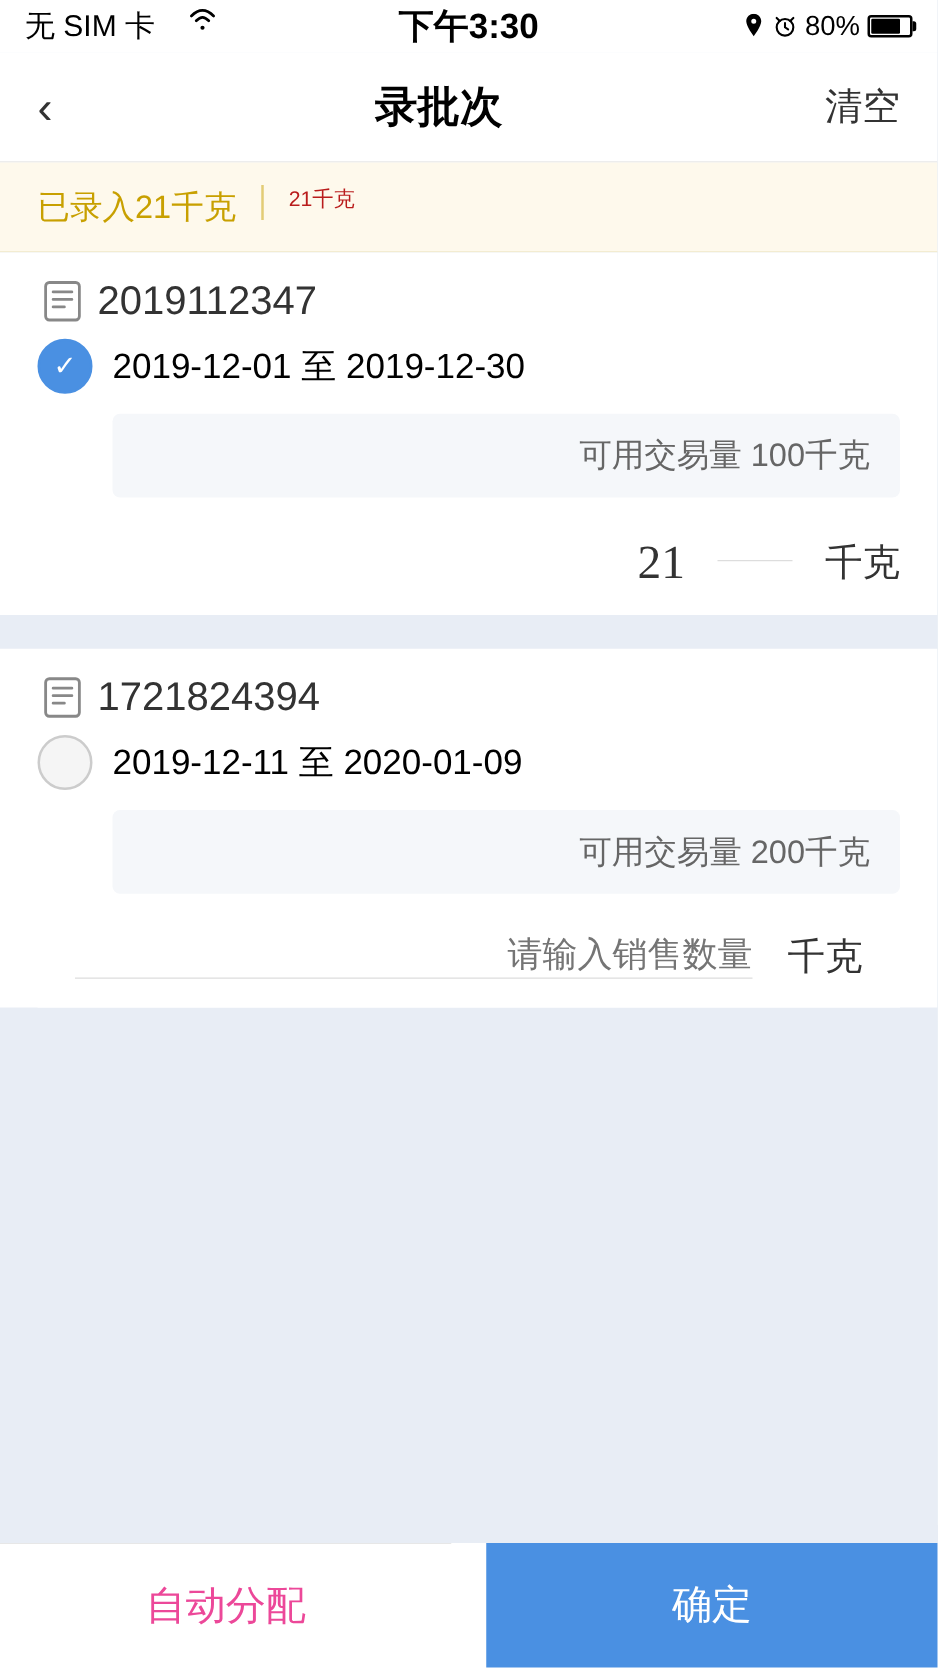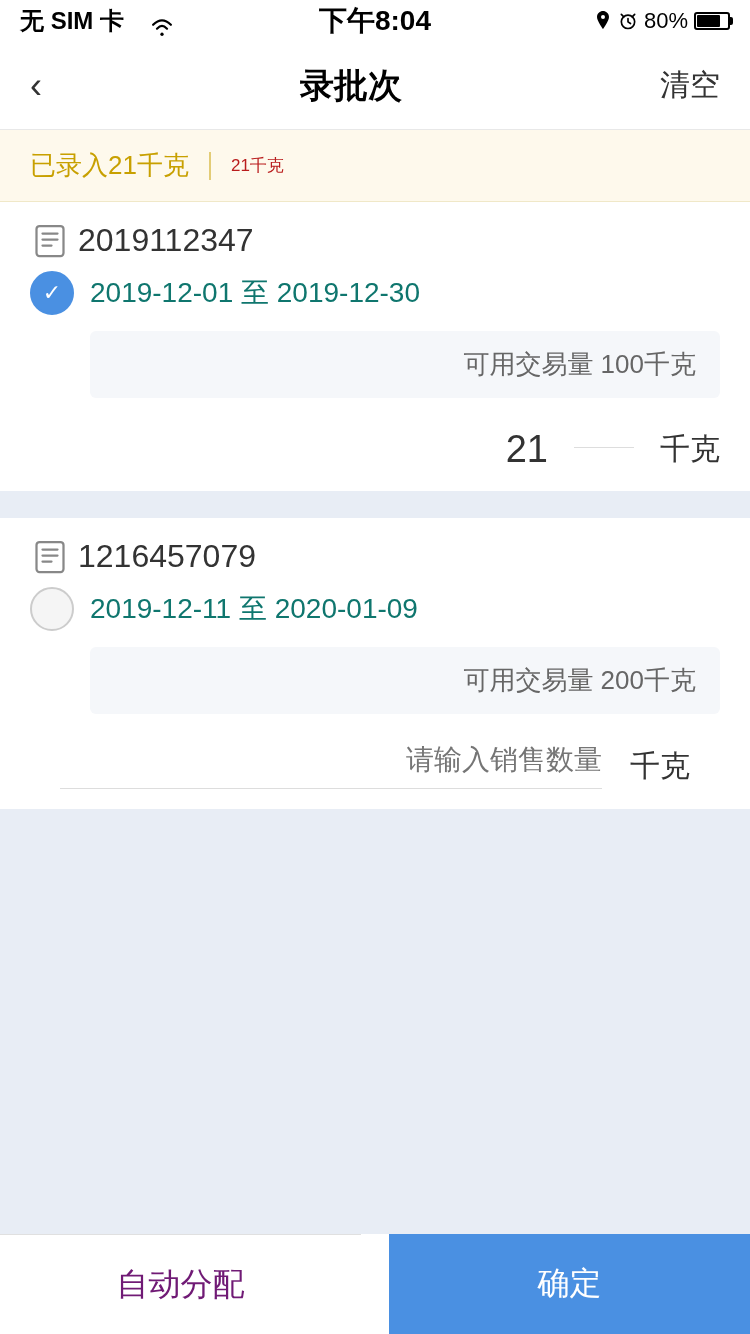--- a/index.html
+++ b/index.html
@@ -18,25 +18,24 @@
       height: 42px;
       background: #fff;
       display: flex;
       align-items: center;
       justify-content: space-between;
       padding: 0 20px;
       font-size: 24px;
     }
     .status-left {
       display: flex;
-      align-items: flex-end;
+      align-items: flex-start;
       gap: 24px;
       font-size: 24px;
       color: #000;
-      font-weight: bold;
     }
     .status-center {
       font-size: 28px;
       font-weight: 600;
       color: #000;
       position: absolute;
       left: 50%;
       transform: translateX(-50%);
     }
     .status-right {
@@ -106,21 +105,21 @@
       font-size: 30px;
       color: #333;
     }
 
     
     .info-banner {
       width: 750px;
       background: #fef9ec;
       padding: 18px 30px;
       display: flex;
-      align-items: center;
+      align-items: flex-start;
       gap: 0;
       border-bottom: 1px solid #f0e8c8;
     }
     .info-label {
       font-size: 26px;
       color: #c8a000;
     }
     .info-divider {
       width: 2px;
       height: 28px;
@@ -182,21 +181,21 @@
     .radio-circle.checked {
       background: #4a90e2;
       border-color: #4a90e2;
     }
     .radio-check {
       color: #fff;
       font-size: 22px;
     }
     .batch-date {
       font-size: 28px;
-      color: #0f766e;
+      color: #000000;
     }
     .batch-available {
       margin: 0 0 0 60px;
       background: #f5f7fa;
       border-radius: 6px;
       padding: 16px 24px;
       font-size: 26px;
       color: #666;
       margin-bottom: 20px;
       text-align: right;
@@ -205,20 +204,21 @@
       display: flex;
       align-items: center;
       justify-content: flex-end;
       padding: 10px 0 20px 0;
       gap: 16px;
     }
     .quantity-value {
       font-size: 38px;
       color: #333;
       font-weight: 500;
+      font-family: Liberation Serif, serif;
     }
     .quantity-unit {
       font-size: 30px;
       color: #333;
     }
 
     .separator {
       height: 16px;
       background: #e8edf5;
     }
@@ -262,21 +262,21 @@
       height: 100px;
       display: flex;
       background: #fff;
     }
     .btn-auto {
       flex: 1;
       display: flex;
       align-items: center;
       justify-content: center;
       font-size: 32px;
-      color: #701a75;
+      color: #ec4899;
       background: #fff;
       border: none;
       border-top: 1px solid #e0e0e0;
       cursor: pointer;
     }
     .btn-confirm {
       flex: 1;
       display: flex;
       align-items: center;
       justify-content: center;
@@ -307,21 +307,21 @@
   <div class="status-bar">
     <div class="status-left">
       <span>无 SIM 卡</span>
 
       <svg width="28" height="20" viewBox="0 0 24 18" fill="none">
         <path d="M12 14a1.5 1.5 0 110 3 1.5 1.5 0 010-3z" fill="#000"></path>
         <path d="M7.5 10.5C9 9 10.4 8 12 8s3 1 4.5 2.5" stroke="#000" stroke-width="2" fill="none" stroke-linecap="round"></path>
         <path d="M4 7C6.5 4.5 9.1 3 12 3s5.5 1.5 8 4" stroke="#000" stroke-width="2" fill="none" stroke-linecap="round"></path>
       </svg>
     </div>
-    <div class="status-center">下午8:04</div>
+    <div class="status-center">下午3:30</div>
     <div class="status-right">
 
       <svg width="18" height="20" viewBox="0 0 18 20">
         <path d="M9 0C6 0 3 2.5 3 6c0 4 6 12 6 12s6-8 6-12c0-3.5-3-6-6-6zm0 8a2 2 0 110-4 2 2 0 010 4z" fill="#000"></path>
       </svg>
 
       <svg width="20" height="20" viewBox="0 0 24 24">
         <circle cx="12" cy="13" r="8" stroke="#000" stroke-width="2" fill="none"></circle>
         <path d="M12 9v4l3 2" stroke="#000" stroke-width="2" stroke-linecap="round" fill="none"></path>
         <path d="M4 4l3 3M20 4l-3 3" stroke="#000" stroke-width="2" stroke-linecap="round"></path>
@@ -377,30 +377,30 @@
     <div class="separator"></div>
 
     <div class="batch-item card">
       <div class="batch-header">
         <div class="batch-icon">
           <svg width="36" height="36" viewBox="0 0 24 24" fill="none">
             <rect x="3" y="2" width="18" height="20" rx="2" stroke="#888" stroke-width="1.5" fill="none"></rect>
             <path d="M7 7h10M7 11h10M7 15h6" stroke="#888" stroke-width="1.5" stroke-linecap="round"></path>
           </svg>
         </div>
-        <span class="batch-id">1216457079</span>
+        <span class="batch-id">1721824394</span>
       </div>
       <div class="batch-date-row">
         <div class="radio-circle"></div>
         <span class="batch-date">2019-12-11 至 2020-01-09</span>
       </div>
       <div class="batch-available">可用交易量 200千克</div>
 
       <div class="input-row">
-        <div class="input-underline" style="flex:1; display:flex; align-items:flex-end; justify-content:flex-end; padding-bottom:12px;">
+        <div class="input-underline" style="flex:1; display:flex; align-items:flex-end; justify-content:flex-end; padding-bottom:2px;">
           <input class="input-field" type="text" placeholder="请输入销售数量" style="">
         </div>
         <span style="font-size:30px; color:#333; margin-left:12px;">千克</span>
       </div>
     </div>
 
     <div class="empty-area"></div>
   </div>
 
   <div class="bottom-bar">

